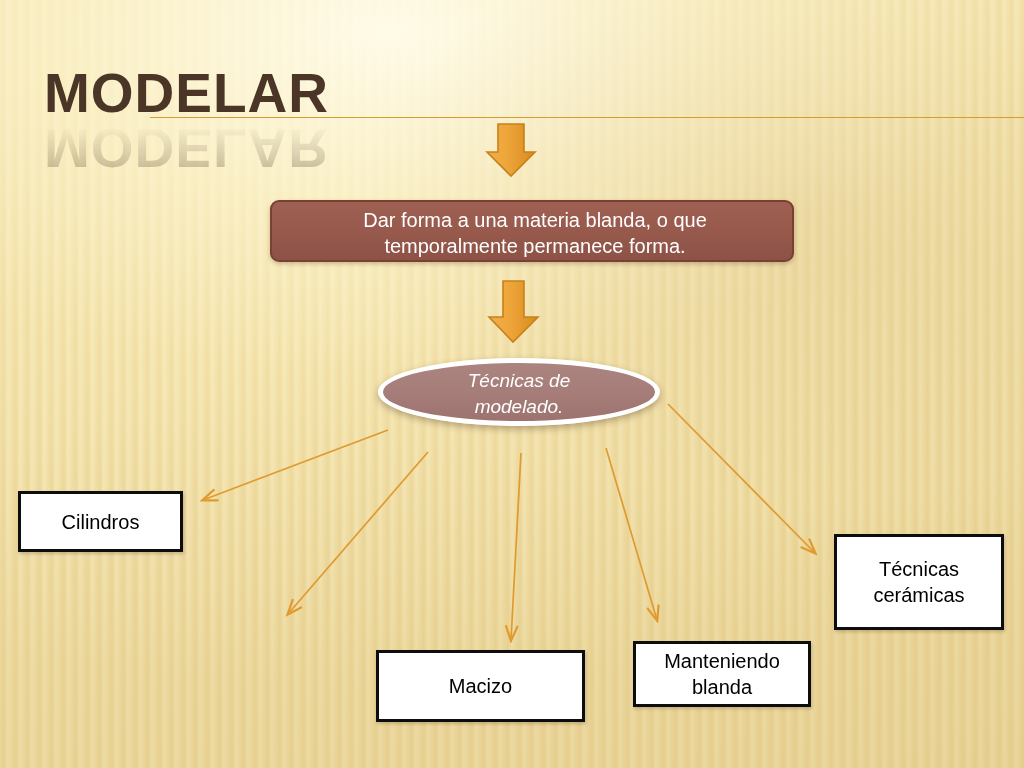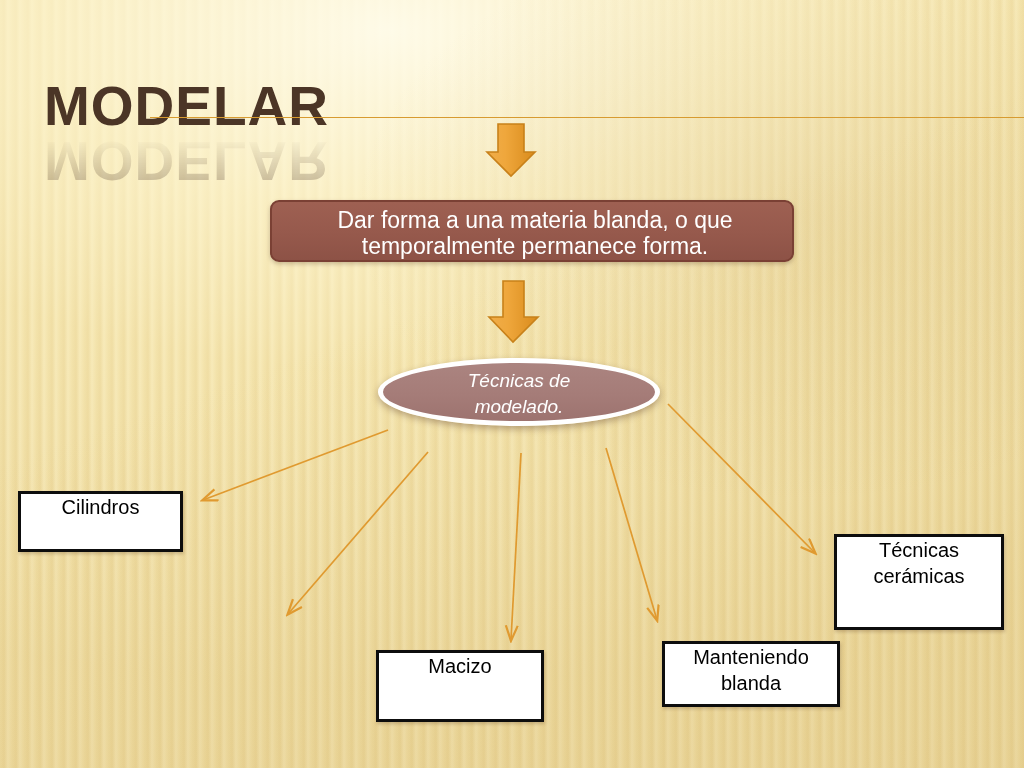--- a/index.html
+++ b/index.html
@@ -57,21 +57,21 @@
       linear-gradient(160deg,
         rgba(255,255,255,0.00) 40%,
         rgba(198,163,88,0.16) 100%);
     pointer-events: none;
   }
 
   
   #title-wrap {
     position: absolute;
     left: 44px;
-    top: 79px;
+    top: 66px;
     width: 520px;
     height: 96px;
   }
   #title-text {
     font-size: 55px;
     font-weight: bold;
     letter-spacing: 1px;
     color: #4b3526;
     line-height: 54px;
     white-space: nowrap;
@@ -106,21 +106,21 @@
     position: absolute;
     left: 270px;
     top: 200px;
     width: 524px;
     height: 62px;
     box-sizing: border-box;
     background: linear-gradient(180deg, #9e6052 0%, #96594c 55%, #8d5246 100%);
     border: 2px solid #7a4034;
     border-radius: 9px;
     color: #ffffff;
-    font-size: 23px;
+    font-size: 20px;
     line-height: 26px;
     text-align: center;
     padding-top: 5px;
     box-shadow: 0 2px 4px rgba(80,50,30,0.28);
     padding-left: 6px;
   }
 
   
   #ellipse-node {
     position: absolute;
@@ -145,28 +145,29 @@
   .leaf-box {
     position: absolute;
     box-sizing: border-box;
     background: #ffffff;
     border: 3px solid #0d0d0d;
     color: #000000;
     font-size: 20px;
     line-height: 26px;
     text-align: center;
     display: flex;
+    align-items: center;
     justify-content: center;
     box-shadow: 1px 2px 3px rgba(90,60,30,0.25);
   }
 
   #box-cilindros        { left: 18px;  top: 491px; width: 165px; height: 61px; }
   #box-placas           { left: 100px; top: 622px; width: 187px; height: 66px; }
-  #box-macizo           { left: 376px; top: 650px; width: 168px; height: 72px; }
-  #box-manteniendo      { left: 662px; top: 641px; width: 178px; height: 66px; }
+  #box-macizo           { left: 376px; top: 650px; width: 209px; height: 72px; }
+  #box-manteniendo      { left: 633px; top: 641px; width: 178px; height: 66px; }
   #box-tecnicas-ceram   { left: 834px; top: 534px; width: 170px; height: 96px; }
 
   
   #connectors {
     position: absolute;
     left: 0; top: 0;
     width: 1024px; height: 768px;
     pointer-events: none;
   }
 </style>

